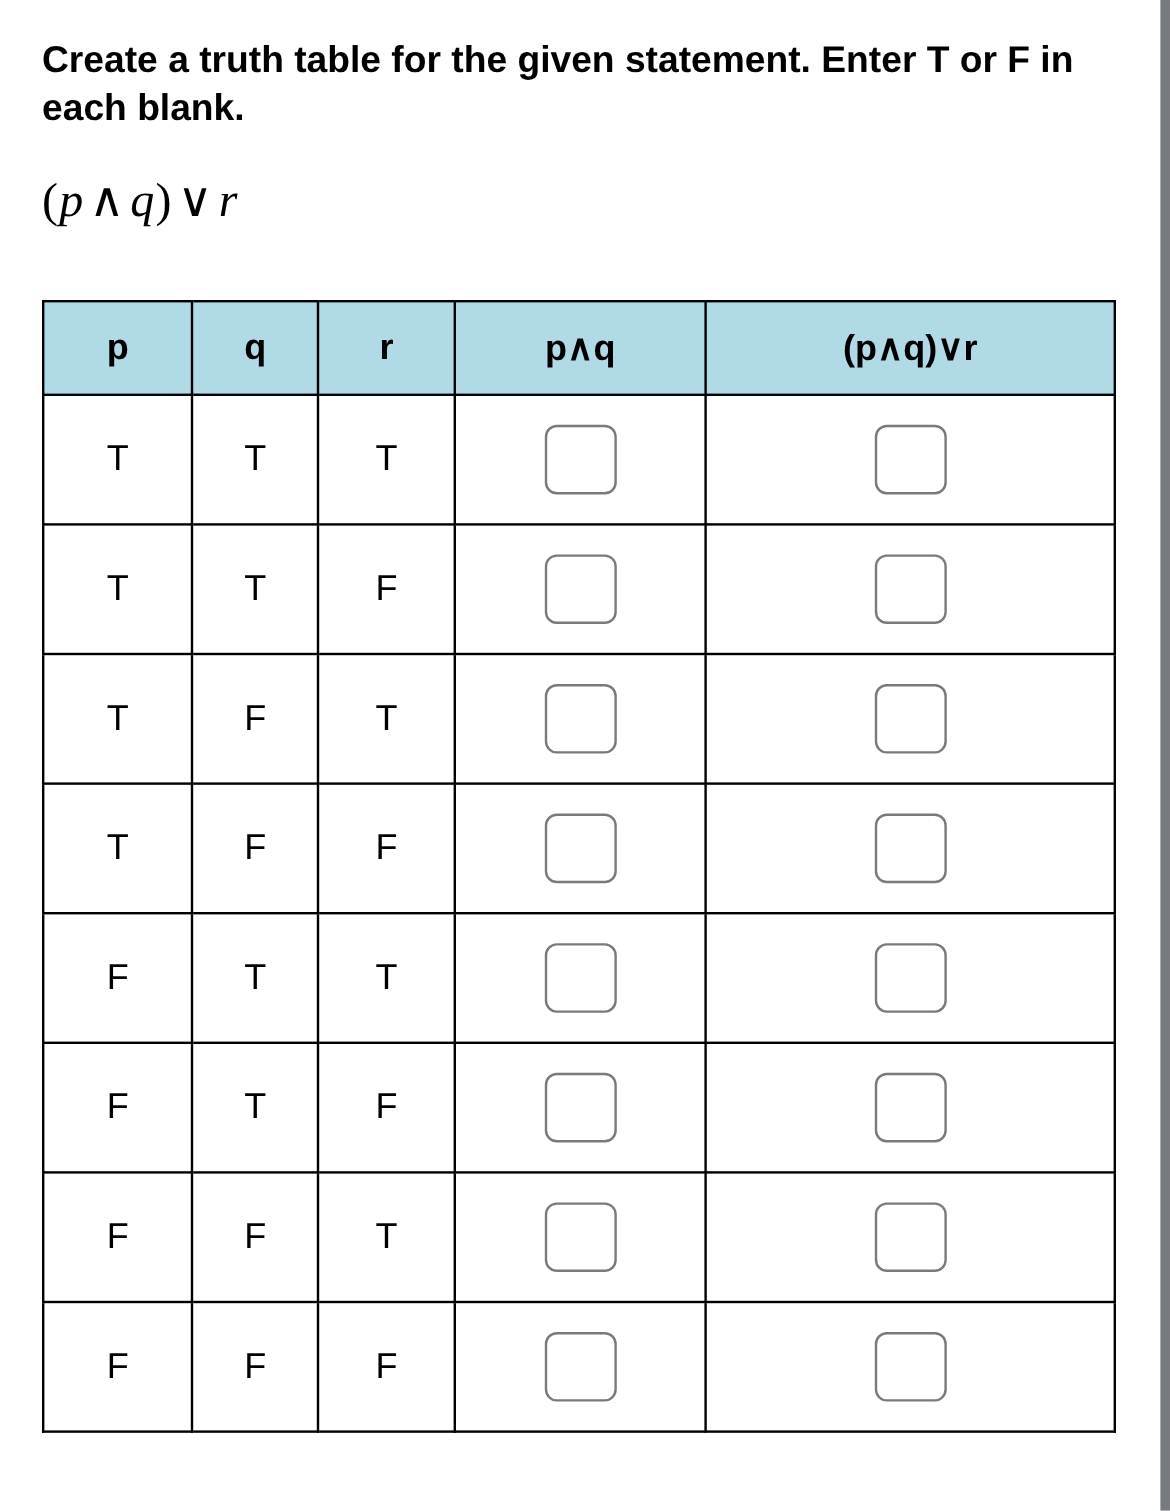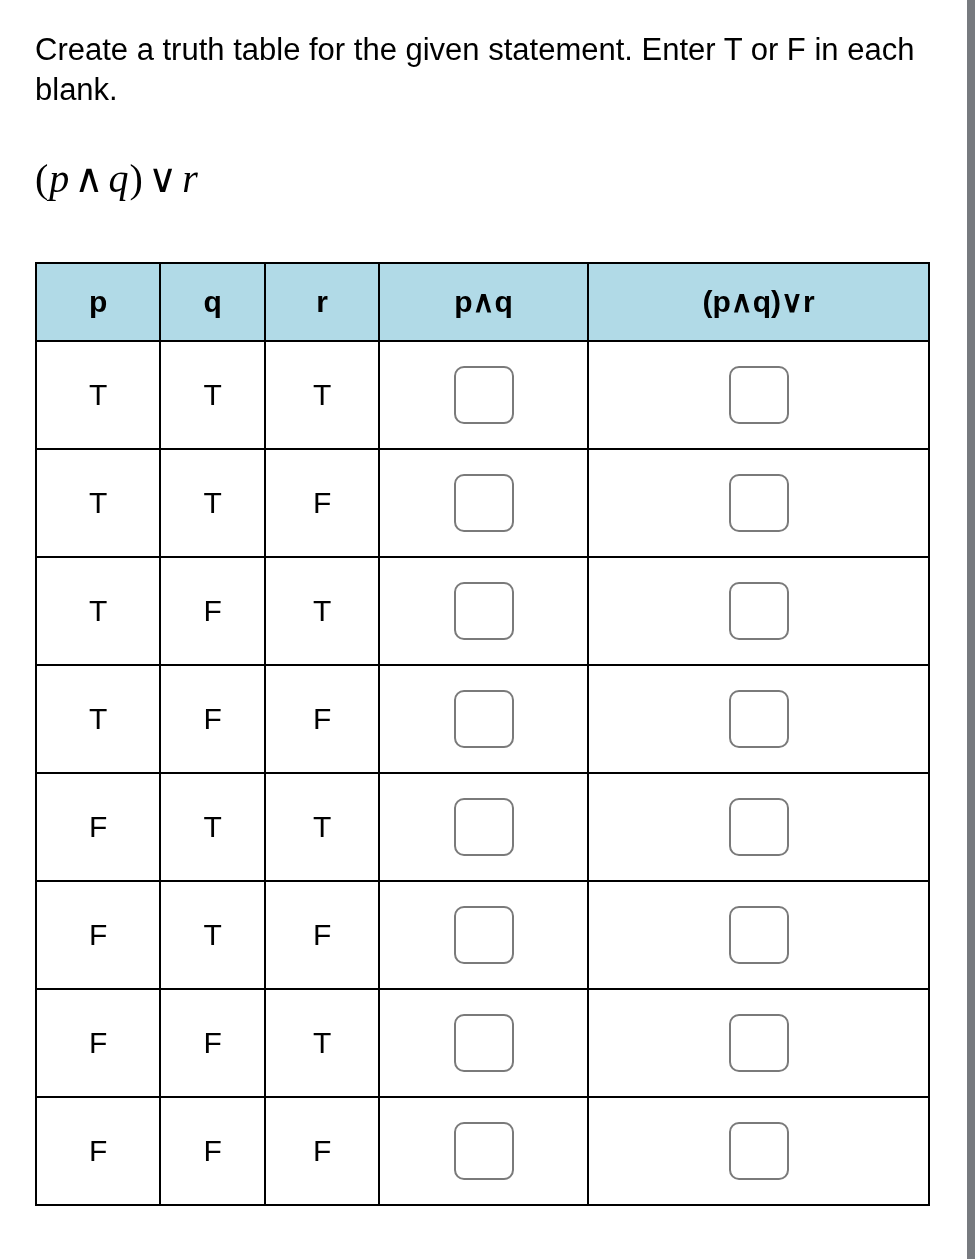--- a/index.html
+++ b/index.html
@@ -20,22 +20,23 @@
       top: 0;
       right: 0;
       width: 8px;
       height: 100%;
       background: #777a7f;
     }
     .instructions {
       font-size: 31px;
       color: #000;
       line-height: 1.3;
-      margin-bottom: 44px;
+      margin-bottom: 32px;
       font-family: "Comic Sans MS", cursive, sans-serif;
+      font-weight: bold;
     }
     .formula {
       font-size: 40px;
       font-style: italic;
       font-family: "Times New Roman", serif;
       margin-bottom: 60px;
       letter-spacing: 1px;
     }
     .formula .paren {
       font-style: normal;

